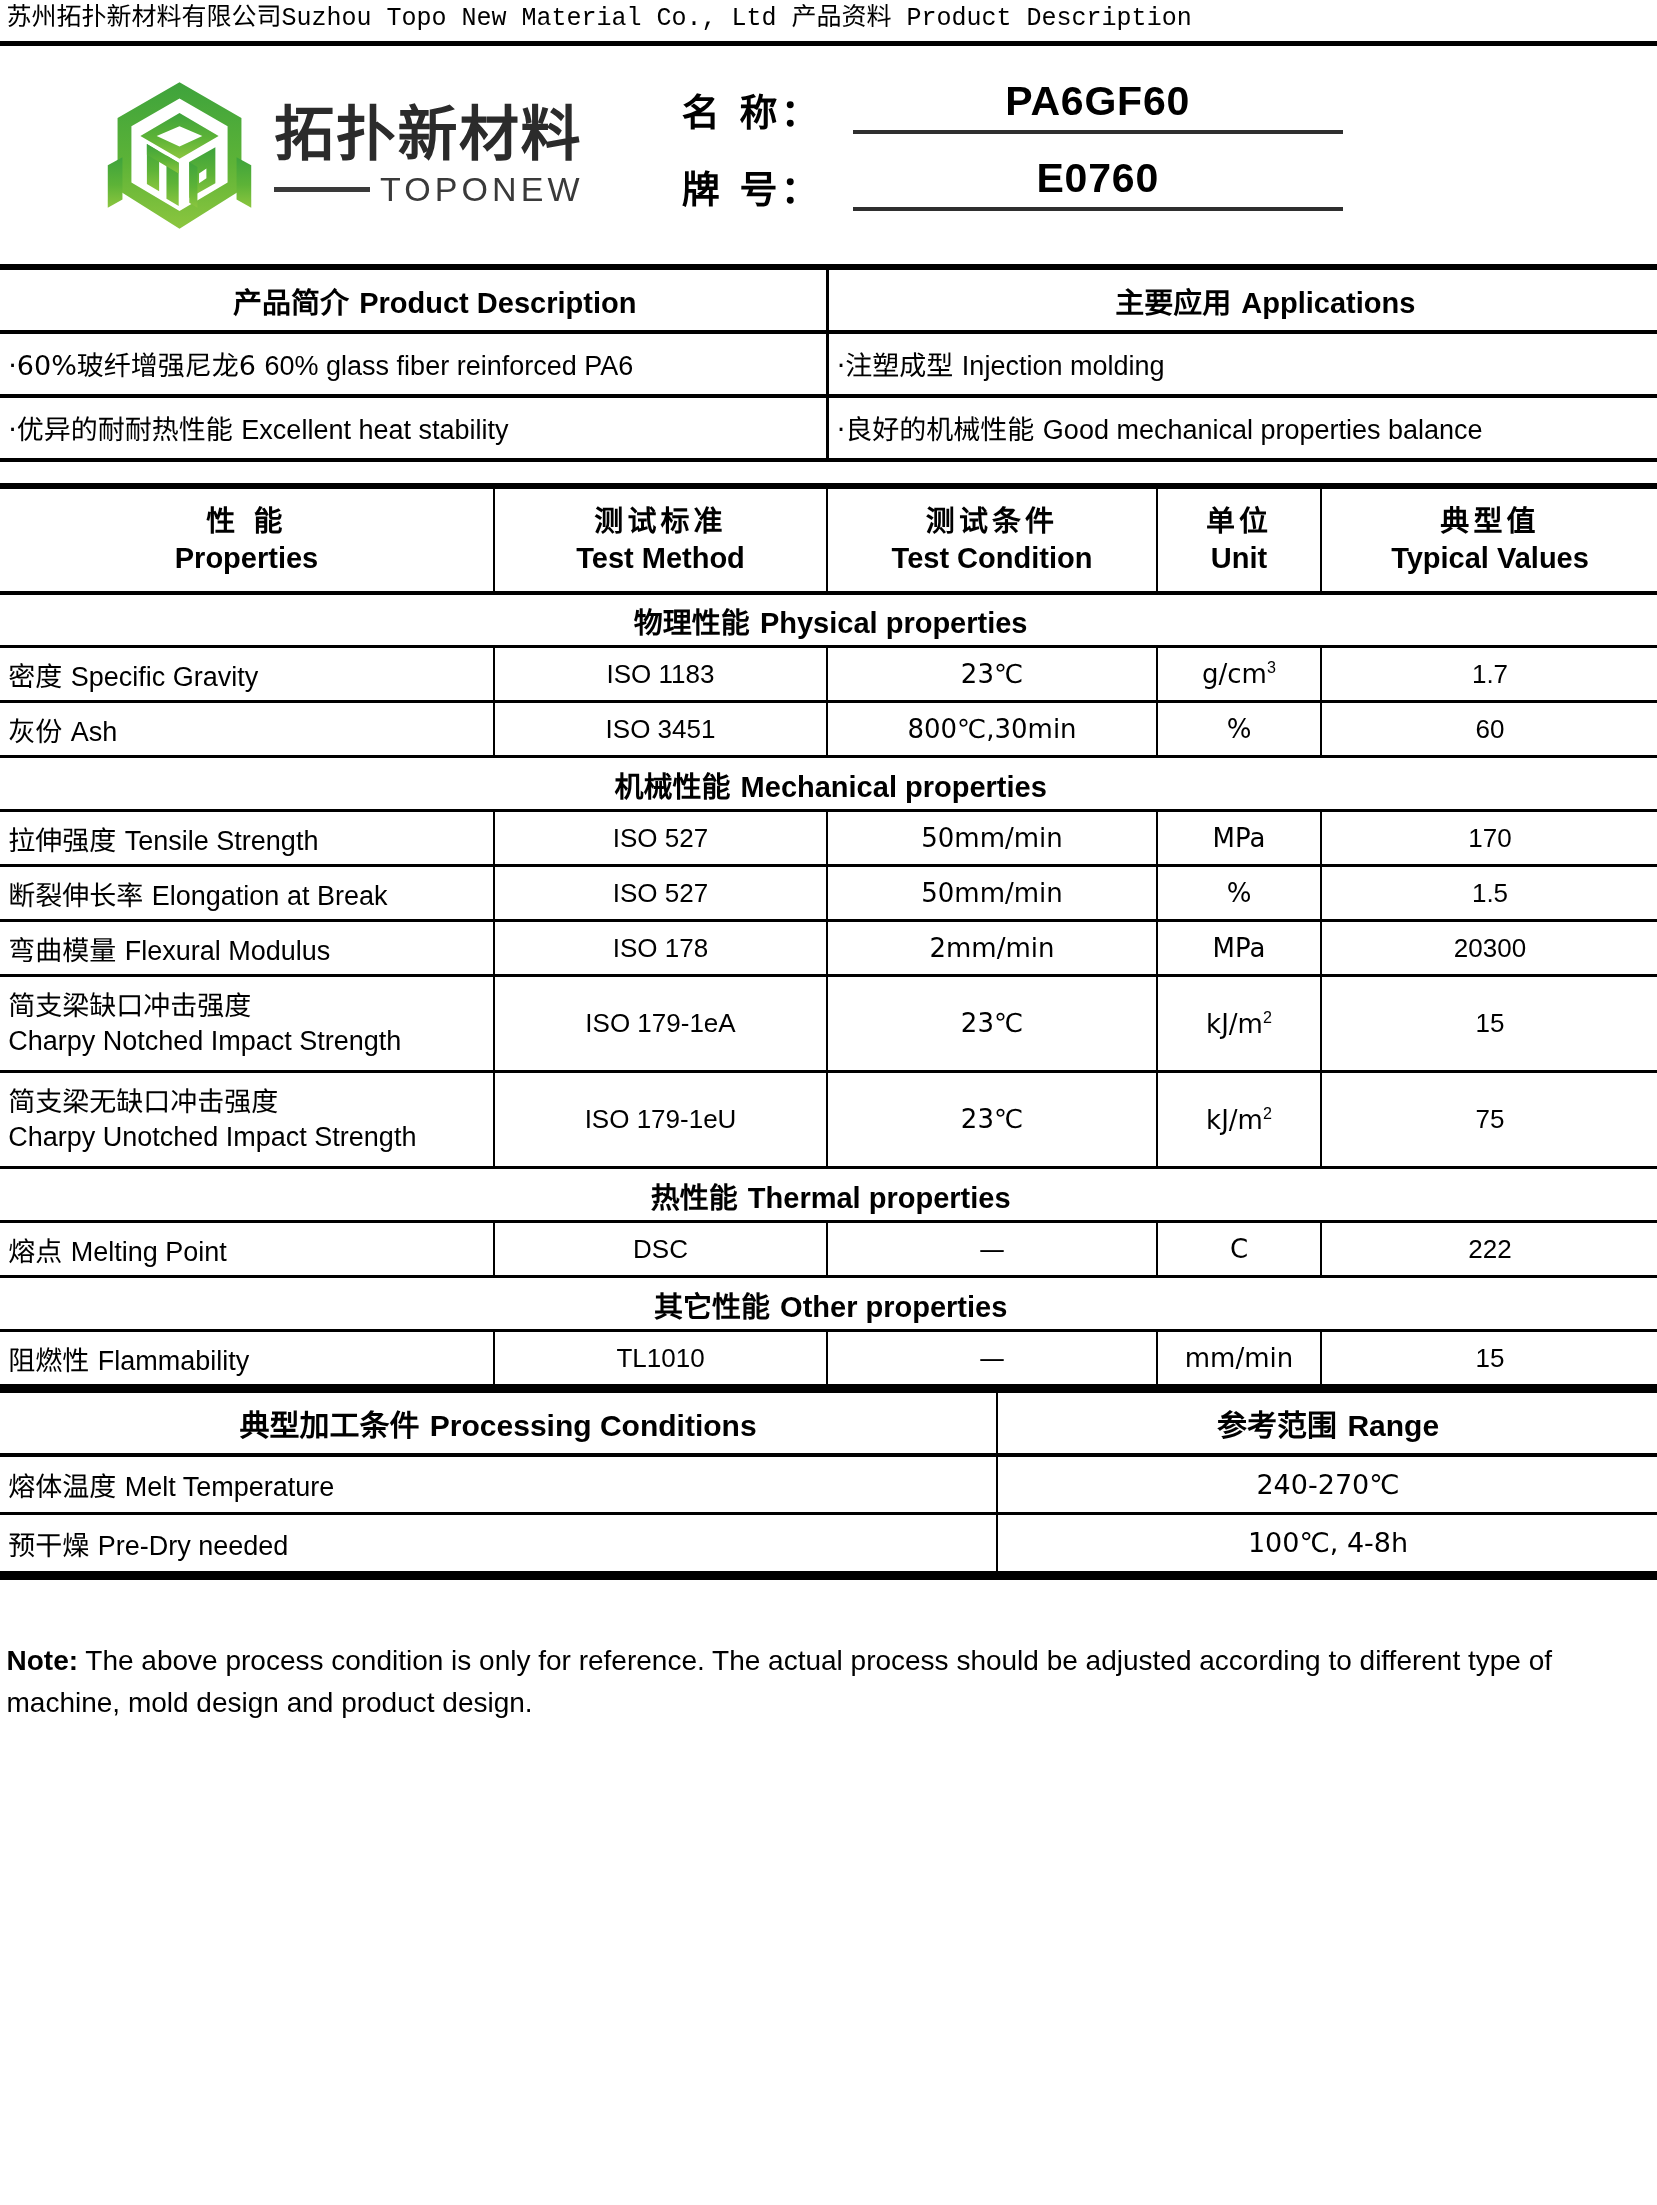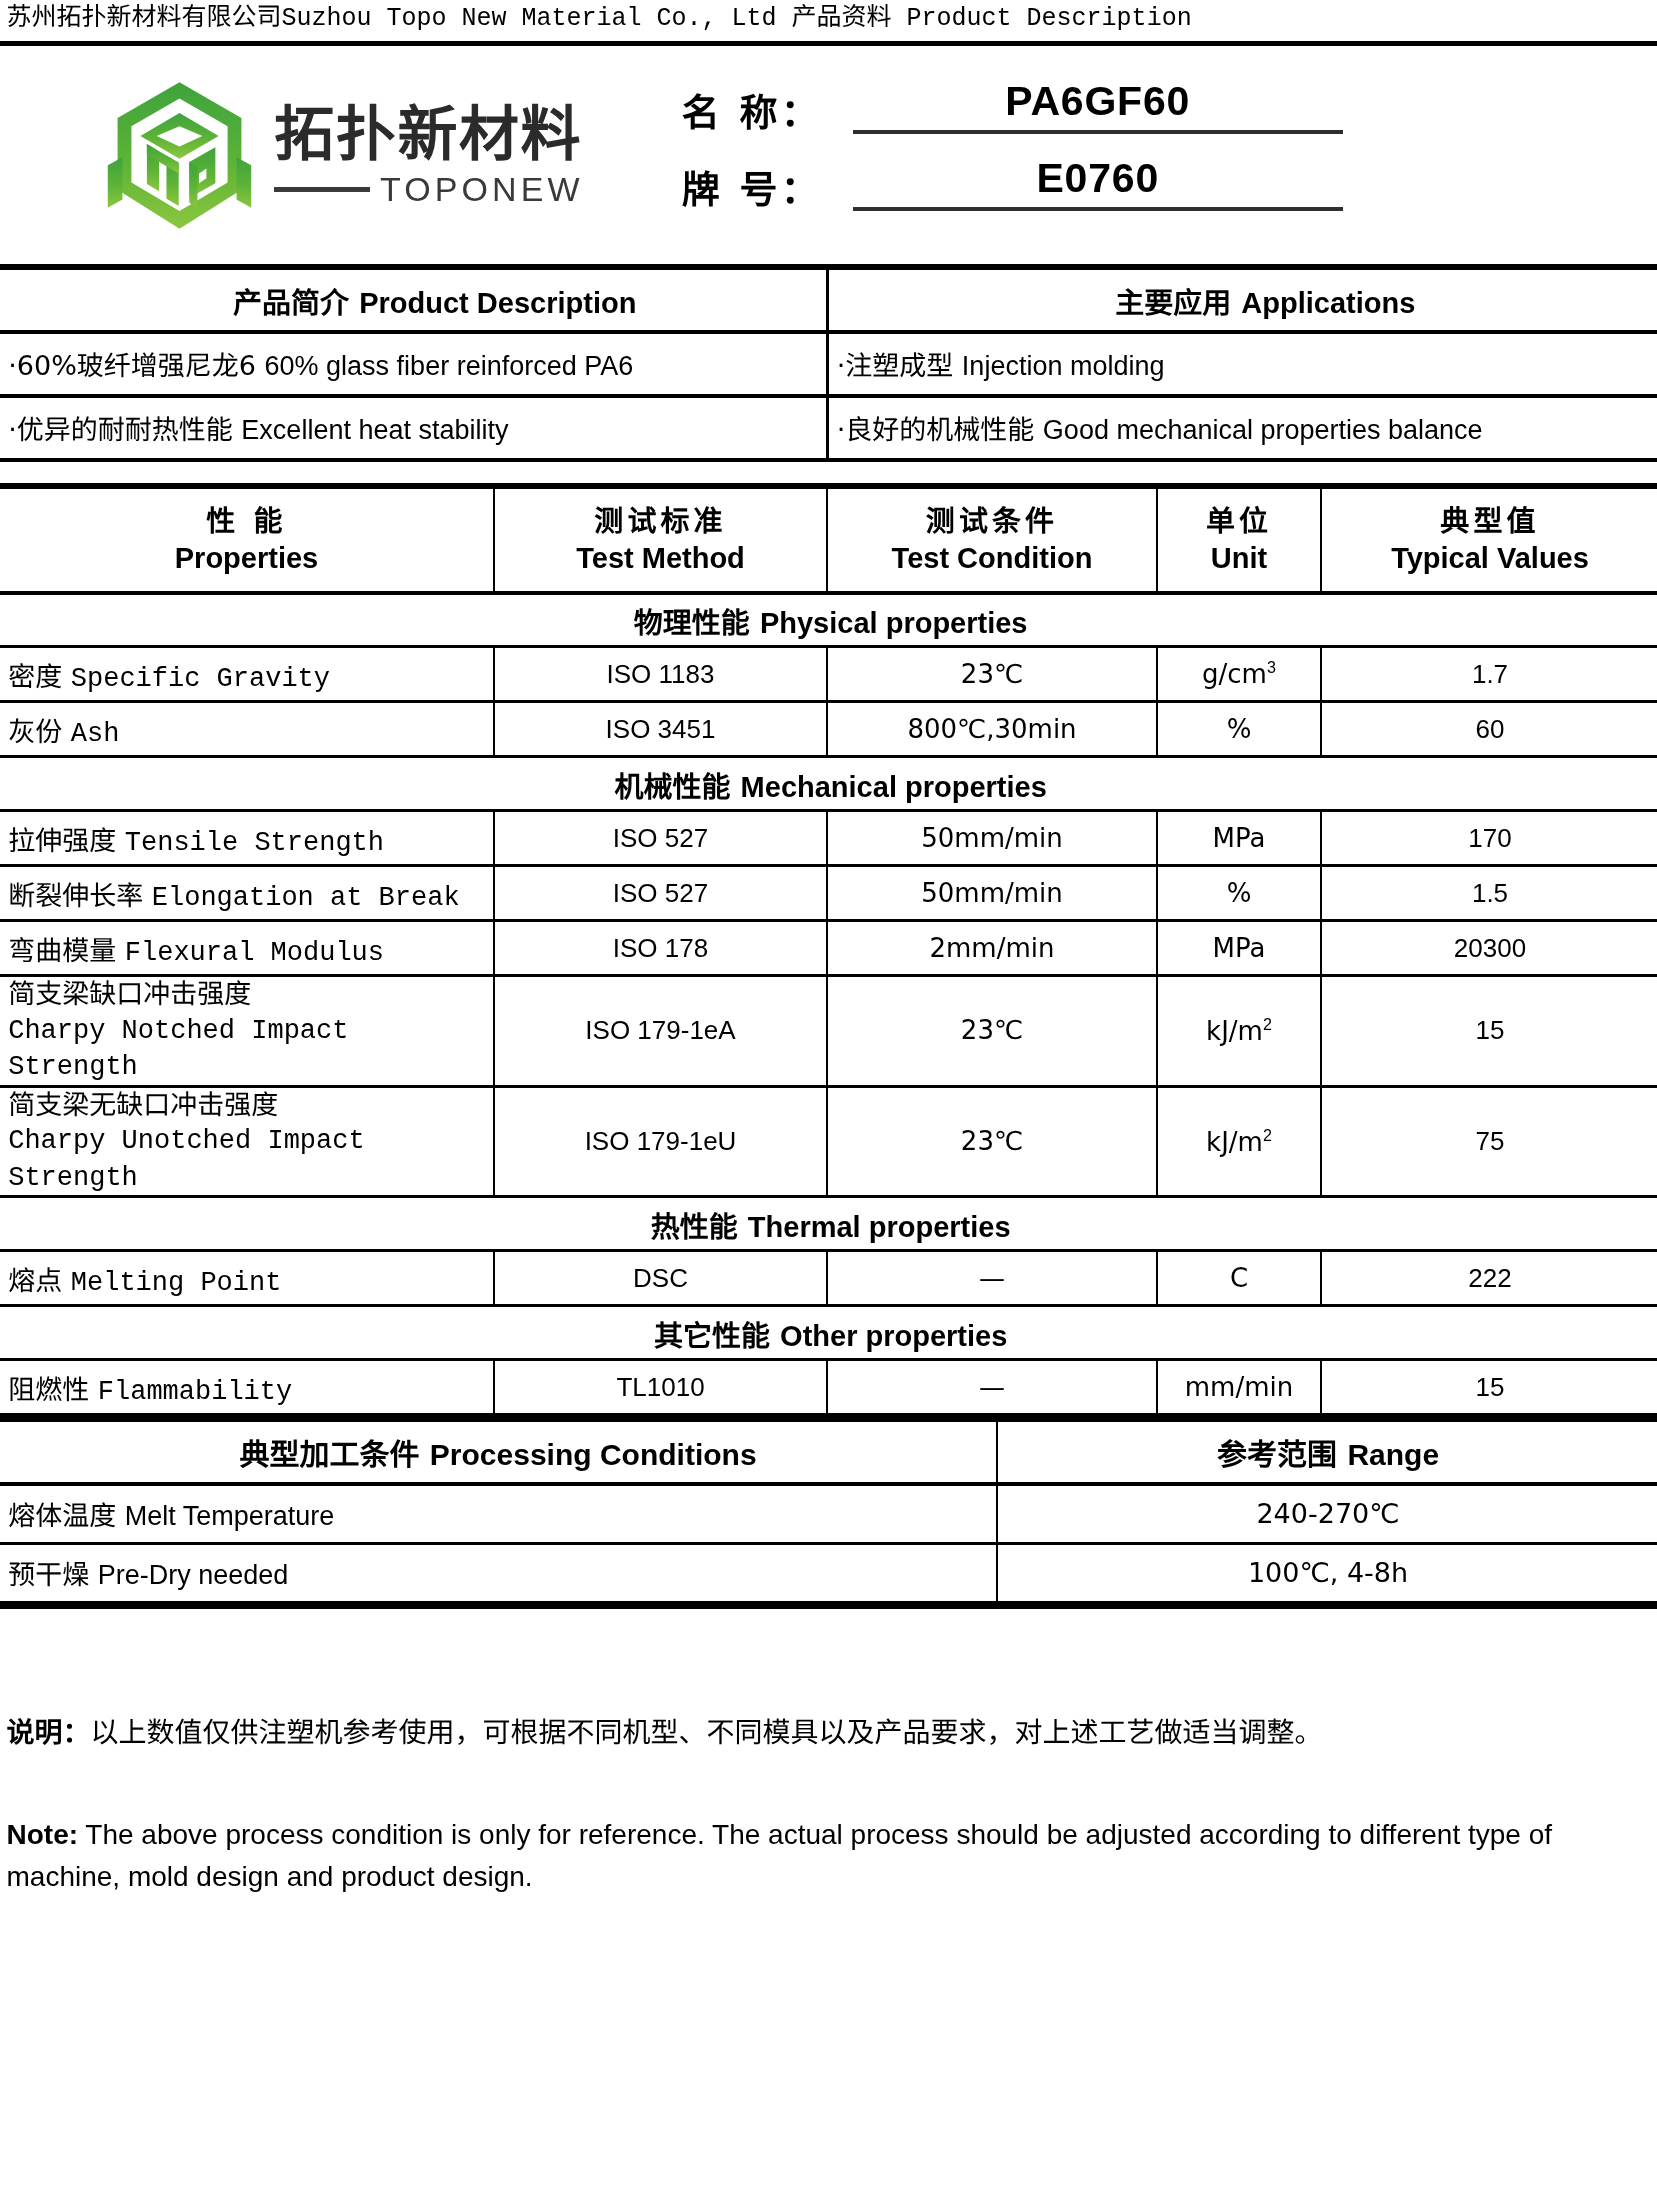--- a/index.html
+++ b/index.html
@@ -117,21 +117,21 @@
     font-size: 26px;
   }
   .prop-table td:last-child { border-right: none; }
   .prop-table tr.row td { border-bottom: 3.3px solid #000; height: 55px; }
   .prop-table tr.row.tall td { height: 96px; }
   .prop-table td.name {
     text-align: left;
     padding-left: 8.2px;
     font-size: 27px;
   }
-  .prop-table td .en { font-family: Liberation Mono, monospace; }
+  .prop-table td .en { font-family: Liberation Sans, sans-serif; }
   .prop-table td.val, .prop-table td.method, .prop-table td.cond, .prop-table td.unit {
     font-family: "Liberation Sans", sans-serif;
   }
   .prop-table td.cond .degc, .prop-table td.unit .degc { font-family: "DejaVu Sans", sans-serif; }
 
   .hdr td {
     height: 104px;
     font-size: 29px;
     font-weight: bold;
     border-bottom: 4.1px solid #000 !important;
@@ -441,20 +441,17 @@
       <td class="pval">
         <span class="degc">100℃, 4-8h</span>
       </td>
     </tr>
   </tbody>
 </table>
 
 <div class="rule-thick"></div>
 
 <div class="notes">
-  <div class="note-cn">
-    <b>说明：</b><span>以上数值仅供注塑机参考使用，可根据不同机型、不同模具以及产品要求，对上述工艺做适当调整。</span>
-  </div>
   <div class="note-en">
     <b>Note:</b><span> The above process condition is only for reference. The actual process should be adjusted according to different type of machine,  mold design and product design.</span>
   </div>
 </div>
 
 
 </body></html>

